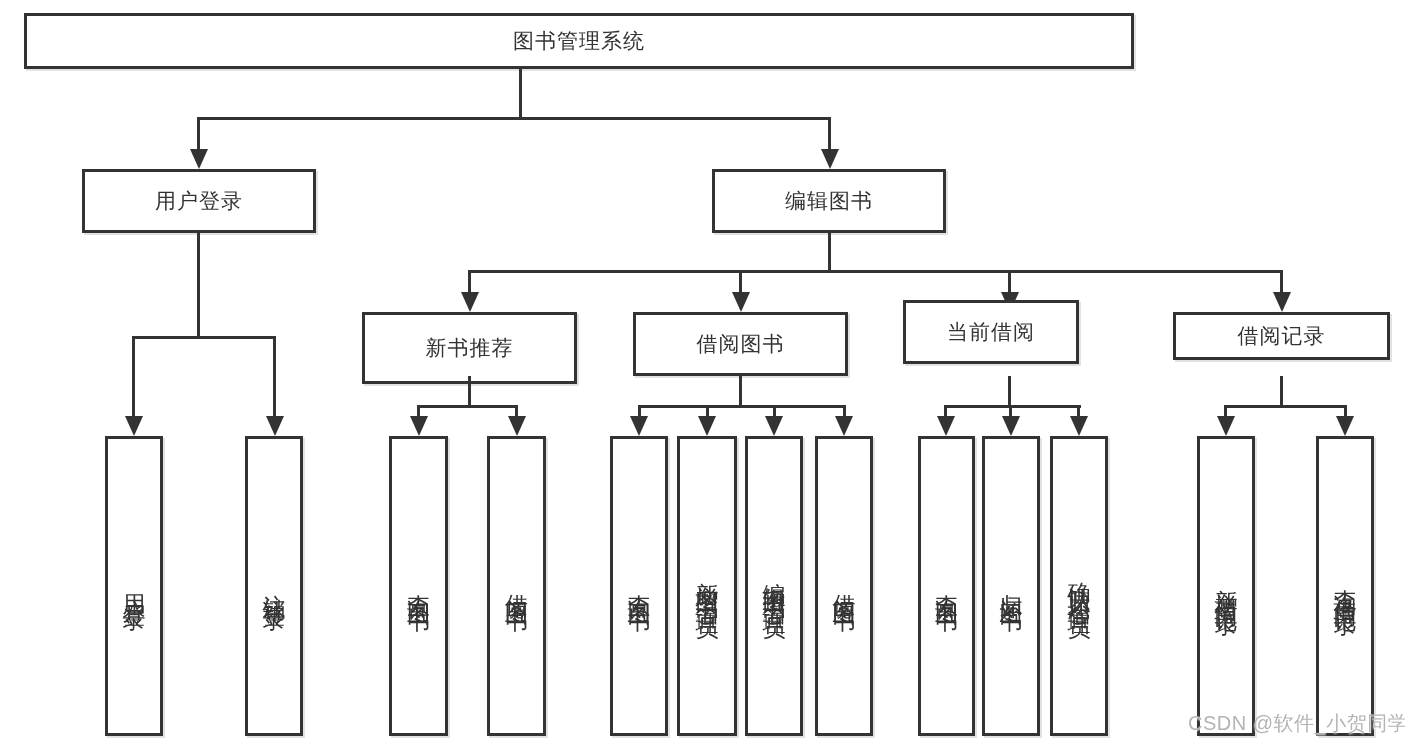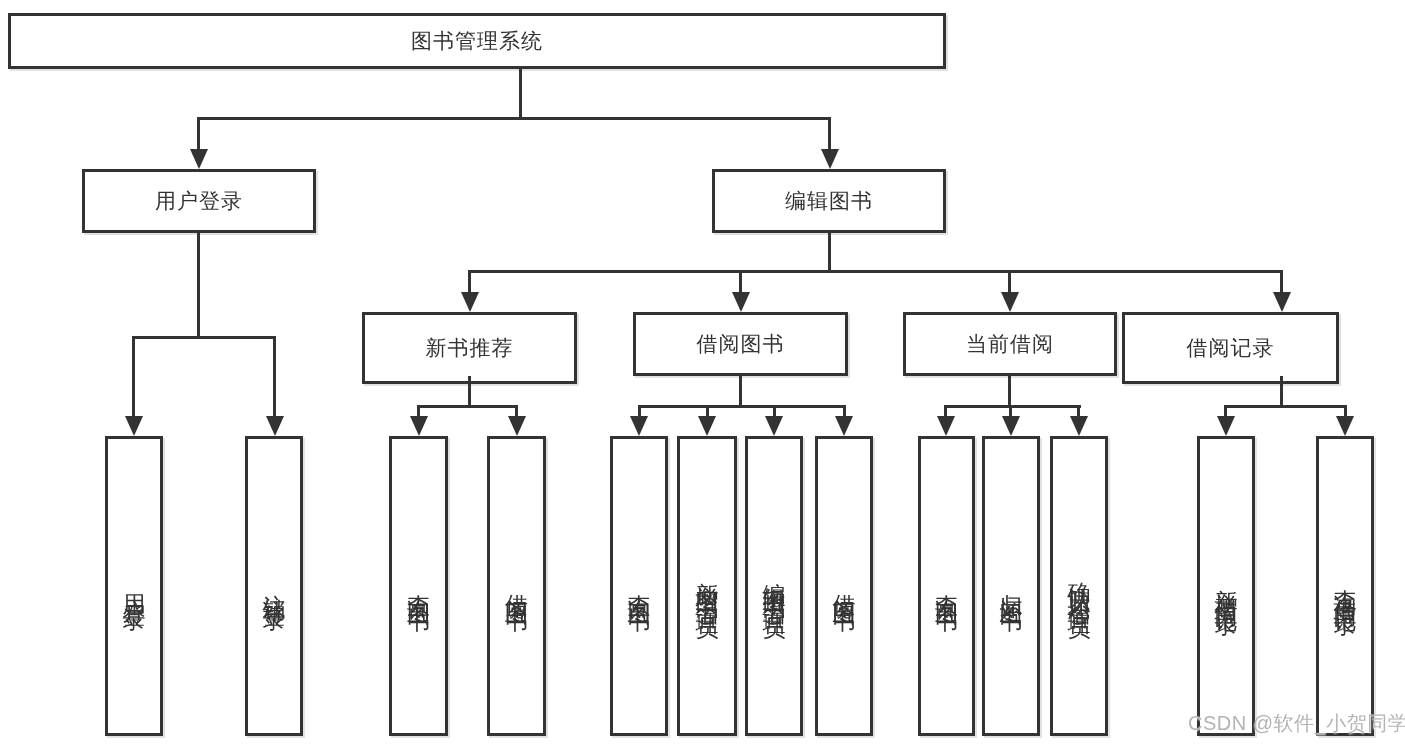--- a/index.html
+++ b/index.html
@@ -29,21 +29,21 @@
     position:absolute; left:1188px; top:710px;
     color:#b4b4b4; font-size:20px; letter-spacing:0.5px;
     text-shadow:0 1px 2px #ffffff; white-space:nowrap;
   }
 </style>
 </head>
 <body>
 
 <div class="stage">
 
-  <div class="box h" style="left:8px;top:13px;width:938px;height:56px">
+  <div class="box h" style="left:24px;top:13px;width:1110px;height:56px">
     <span>图书管理系统</span>
   </div>
 
   <div class="vl" style="left:519px;top:69px;height:50px"></div>
   <div class="hl" style="left:197px;top:117px;width:634px"></div>
   <div class="vl" style="left:197px;top:117px;height:35px"></div>
   <div class="ah" style="left:190px;top:149px"></div>
   <div class="vl" style="left:828px;top:117px;height:35px"></div>
   <div class="ah" style="left:821px;top:149px"></div>
 
@@ -71,24 +71,24 @@
   <div class="ah" style="left:1001px;top:292px"></div>
   <div class="vl" style="left:1280px;top:270px;height:25px"></div>
   <div class="ah" style="left:1273px;top:292px"></div>
 
   <div class="box h" style="left:362px;top:312px;width:215px;height:72px">
     <span>新书推荐</span>
   </div>
   <div class="box h" style="left:633px;top:312px;width:215px;height:64px">
     <span>借阅图书</span>
   </div>
-  <div class="box h" style="left:903px;top:312px;width:214px;height:64px">
+  <div class="box h" style="left:903px;top:300px;width:176px;height:64px">
     <span>当前借阅</span>
   </div>
-  <div class="box h" style="left:1122px;top:312px;width:217px;height:72px">
+  <div class="box h" style="left:1173px;top:312px;width:217px;height:48px">
     <span>借阅记录</span>
   </div>
 
   <div class="vl" style="left:468px;top:376px;height:31px"></div>
   <div class="hl" style="left:417px;top:405px;width:101px"></div>
   <div class="vl" style="left:417px;top:405px;height:13px"></div>
   <div class="ah" style="left:410px;top:416px"></div>
   <div class="vl" style="left:515px;top:405px;height:13px"></div>
   <div class="ah" style="left:508px;top:416px"></div>
 

